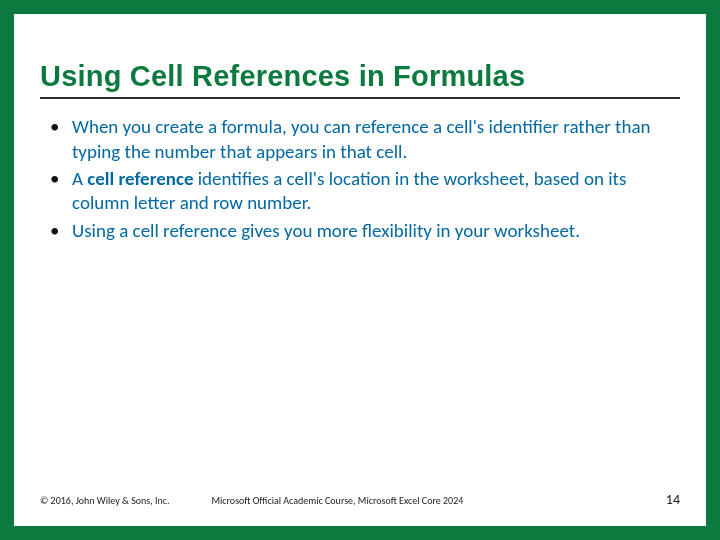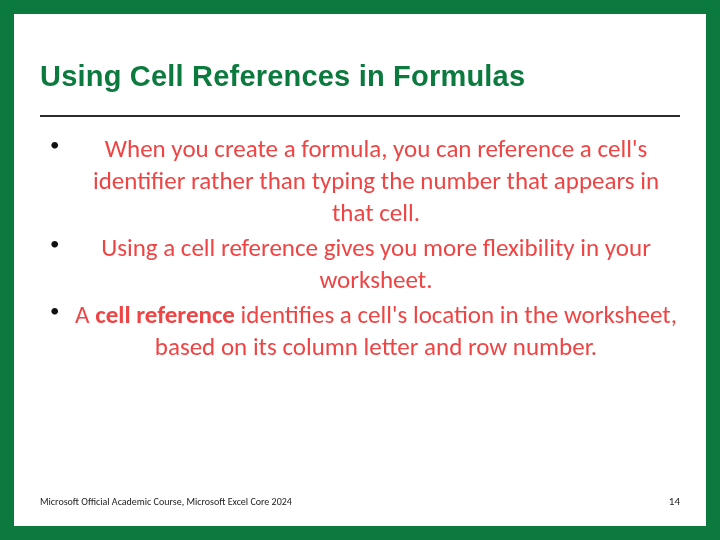--- a/index.html
+++ b/index.html
@@ -20,41 +20,40 @@
     padding: 46px 26px 18px 26px;
     display: flex;
     flex-direction: column;
   }
   .title {
     color: #0c7a3e;
     font-size: 29px;
     font-weight: 700;
     letter-spacing: 0.2px;
     line-height: 1.15;
-    padding-bottom: 22px;
+    padding-bottom: 4px;
     border-bottom: 2.5px solid #2b2b2b;
     margin-bottom: 16px;
     font-family: "Segoe UI Semibold","Segoe UI",Arial,sans-serif;
   }
   .body {
     flex: 1;
   }
   ul.bullets {
     list-style: none;
     padding-left: 2px;
   }
   ul.bullets li {
     position: relative;
     padding-left: 30px;
-    font-size: 25px;
+    font-size: 19px;
     line-height: 1.28;
-    color: #ef4444;
+    color: #0369a1;
     margin-bottom: 3px;
     font-family: "Calibri","Segoe UI",Arial,sans-serif;
-    text-align: center;
   }
   ul.bullets li::before {
     content: "•";
     position: absolute;
     left: 8px;
     top: 0;
     color: #111;
     font-size: 19px;
   }
   .b { font-weight: 700; }
@@ -62,38 +61,39 @@
     display: flex;
     align-items: baseline;
     font-size: 10px;
     color: #222;
     gap: 42px;
     padding-bottom: 0;
   }
   .footer .copyright { flex: 0 0 auto; }
   .footer .course { flex: 0 0 auto; }
   .footer .spacer { flex: 1; }
-  .footer .pagenum { flex: 0 0 auto; font-size: 11px; }
+  .footer .pagenum { flex: 0 0 auto; font-size: 14px; }
 </style>
 </head>
 <body>
 
 <div class="slide">
   <div class="title">Using Cell References in Formulas</div>
   <div class="body">
     <ul class="bullets">
       <li>
         <span>When you create a formula, you can reference a cell's identifier rather than typing the number that appears in that cell.</span><span class="b"></span><span></span>
       </li>
       <li>
-        <span>Using a cell reference gives you more flexibility in your worksheet.</span><span class="b"></span><span></span>
+        <span>A </span><span class="b">cell reference</span><span> identifies a cell's location in the worksheet, based on its column letter and row number.</span>
       </li>
       <li>
-        <span>A </span><span class="b">cell reference</span><span> identifies a cell's location in the worksheet, based on its column letter and row number.</span>
+        <span>Using a cell reference gives you more flexibility in your worksheet.</span><span class="b"></span><span></span>
       </li>
     </ul>
   </div>
   <div class="footer">
+    <span class="copyright">© 2016, John Wiley &amp; Sons, Inc.</span>
     <span class="course">Microsoft Official Academic Course, Microsoft Excel Core 2024</span>
     <span class="spacer"></span>
     <span class="pagenum">14</span>
   </div>
 </div>
 
 </body></html>

